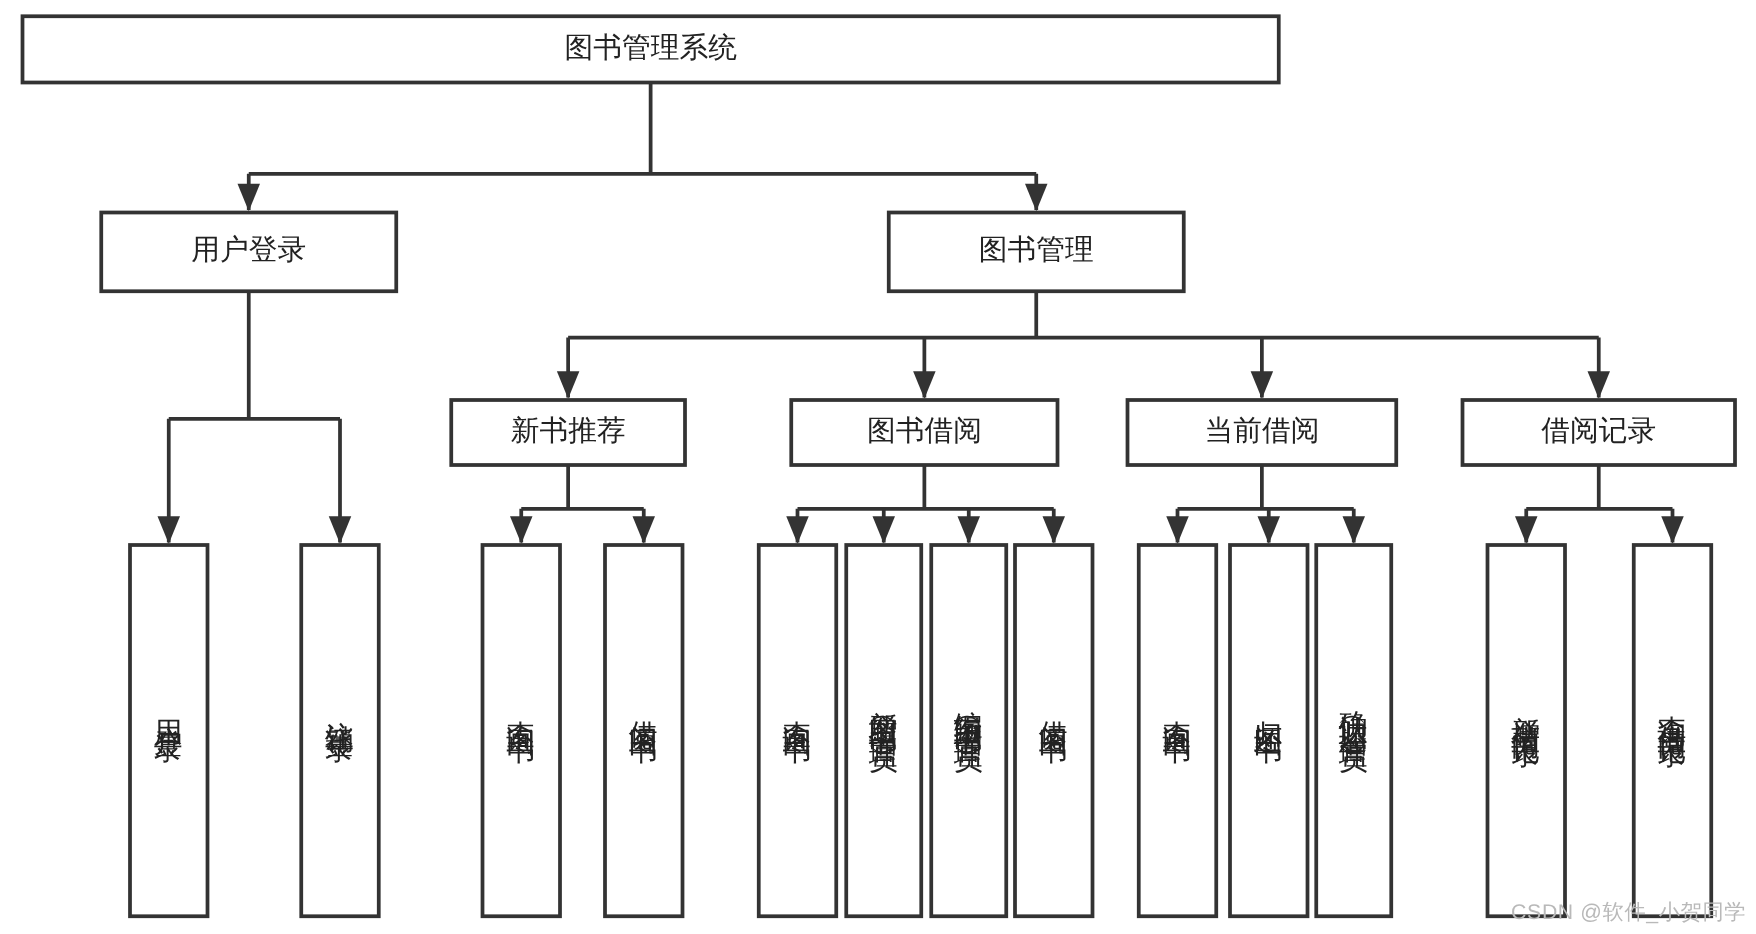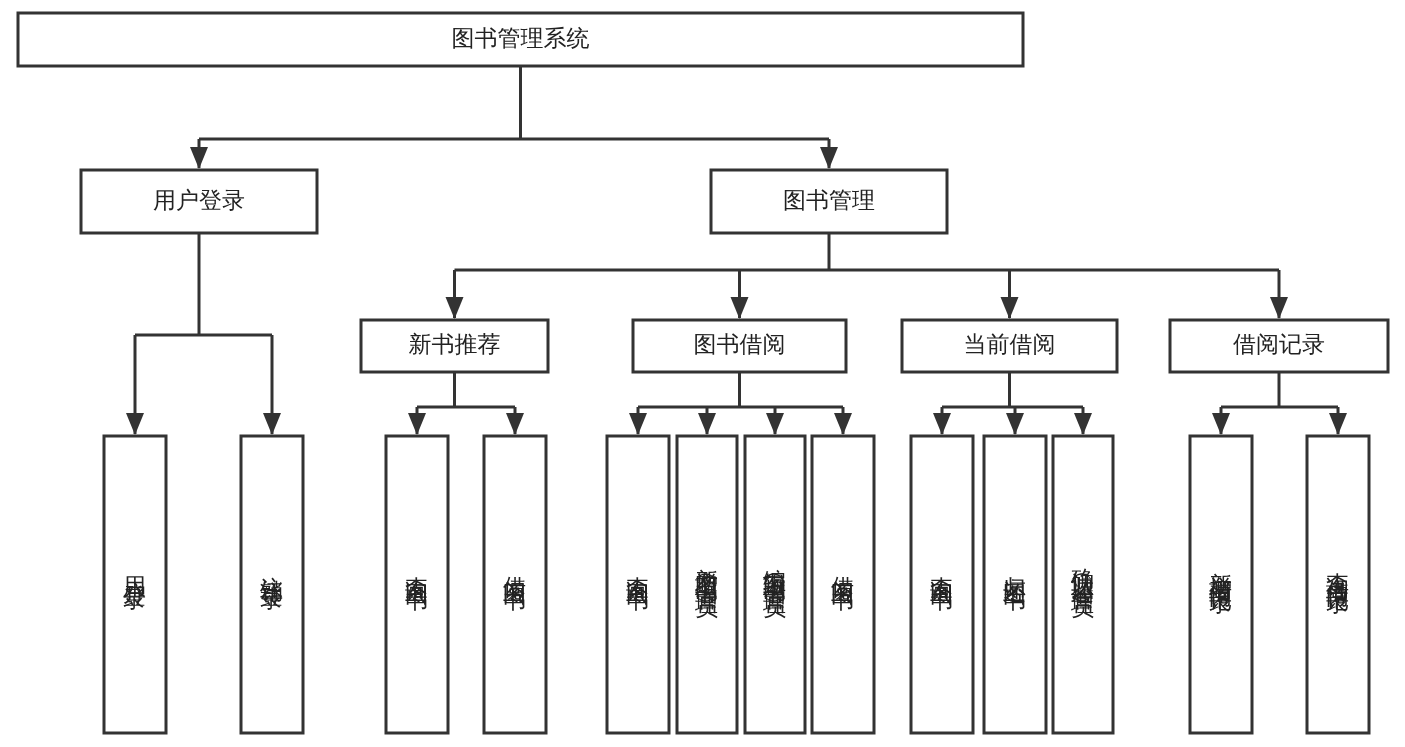--- a/index.html
+++ b/index.html
@@ -205,13 +205,14 @@
         <g>
           <rect x="1190" y="436" width="62" height="297" class="node-box"></rect>
           <text x="1221" y="565.92578125" class="node-label-v" dominant-baseline="hanging" text-anchor="middle">新增借阅记录</text>
         </g>
         <g>
           <rect x="1307" y="436" width="62" height="297" class="node-box"></rect>
           <text x="1338" y="565.92578125" class="node-label-v" dominant-baseline="hanging" text-anchor="middle">查询借阅记录</text>
         </g>
       </g>
   </svg>
+  <div class="watermark">CSDN @软件_小贺同学</div>
 </div>
 
 </body></html>

